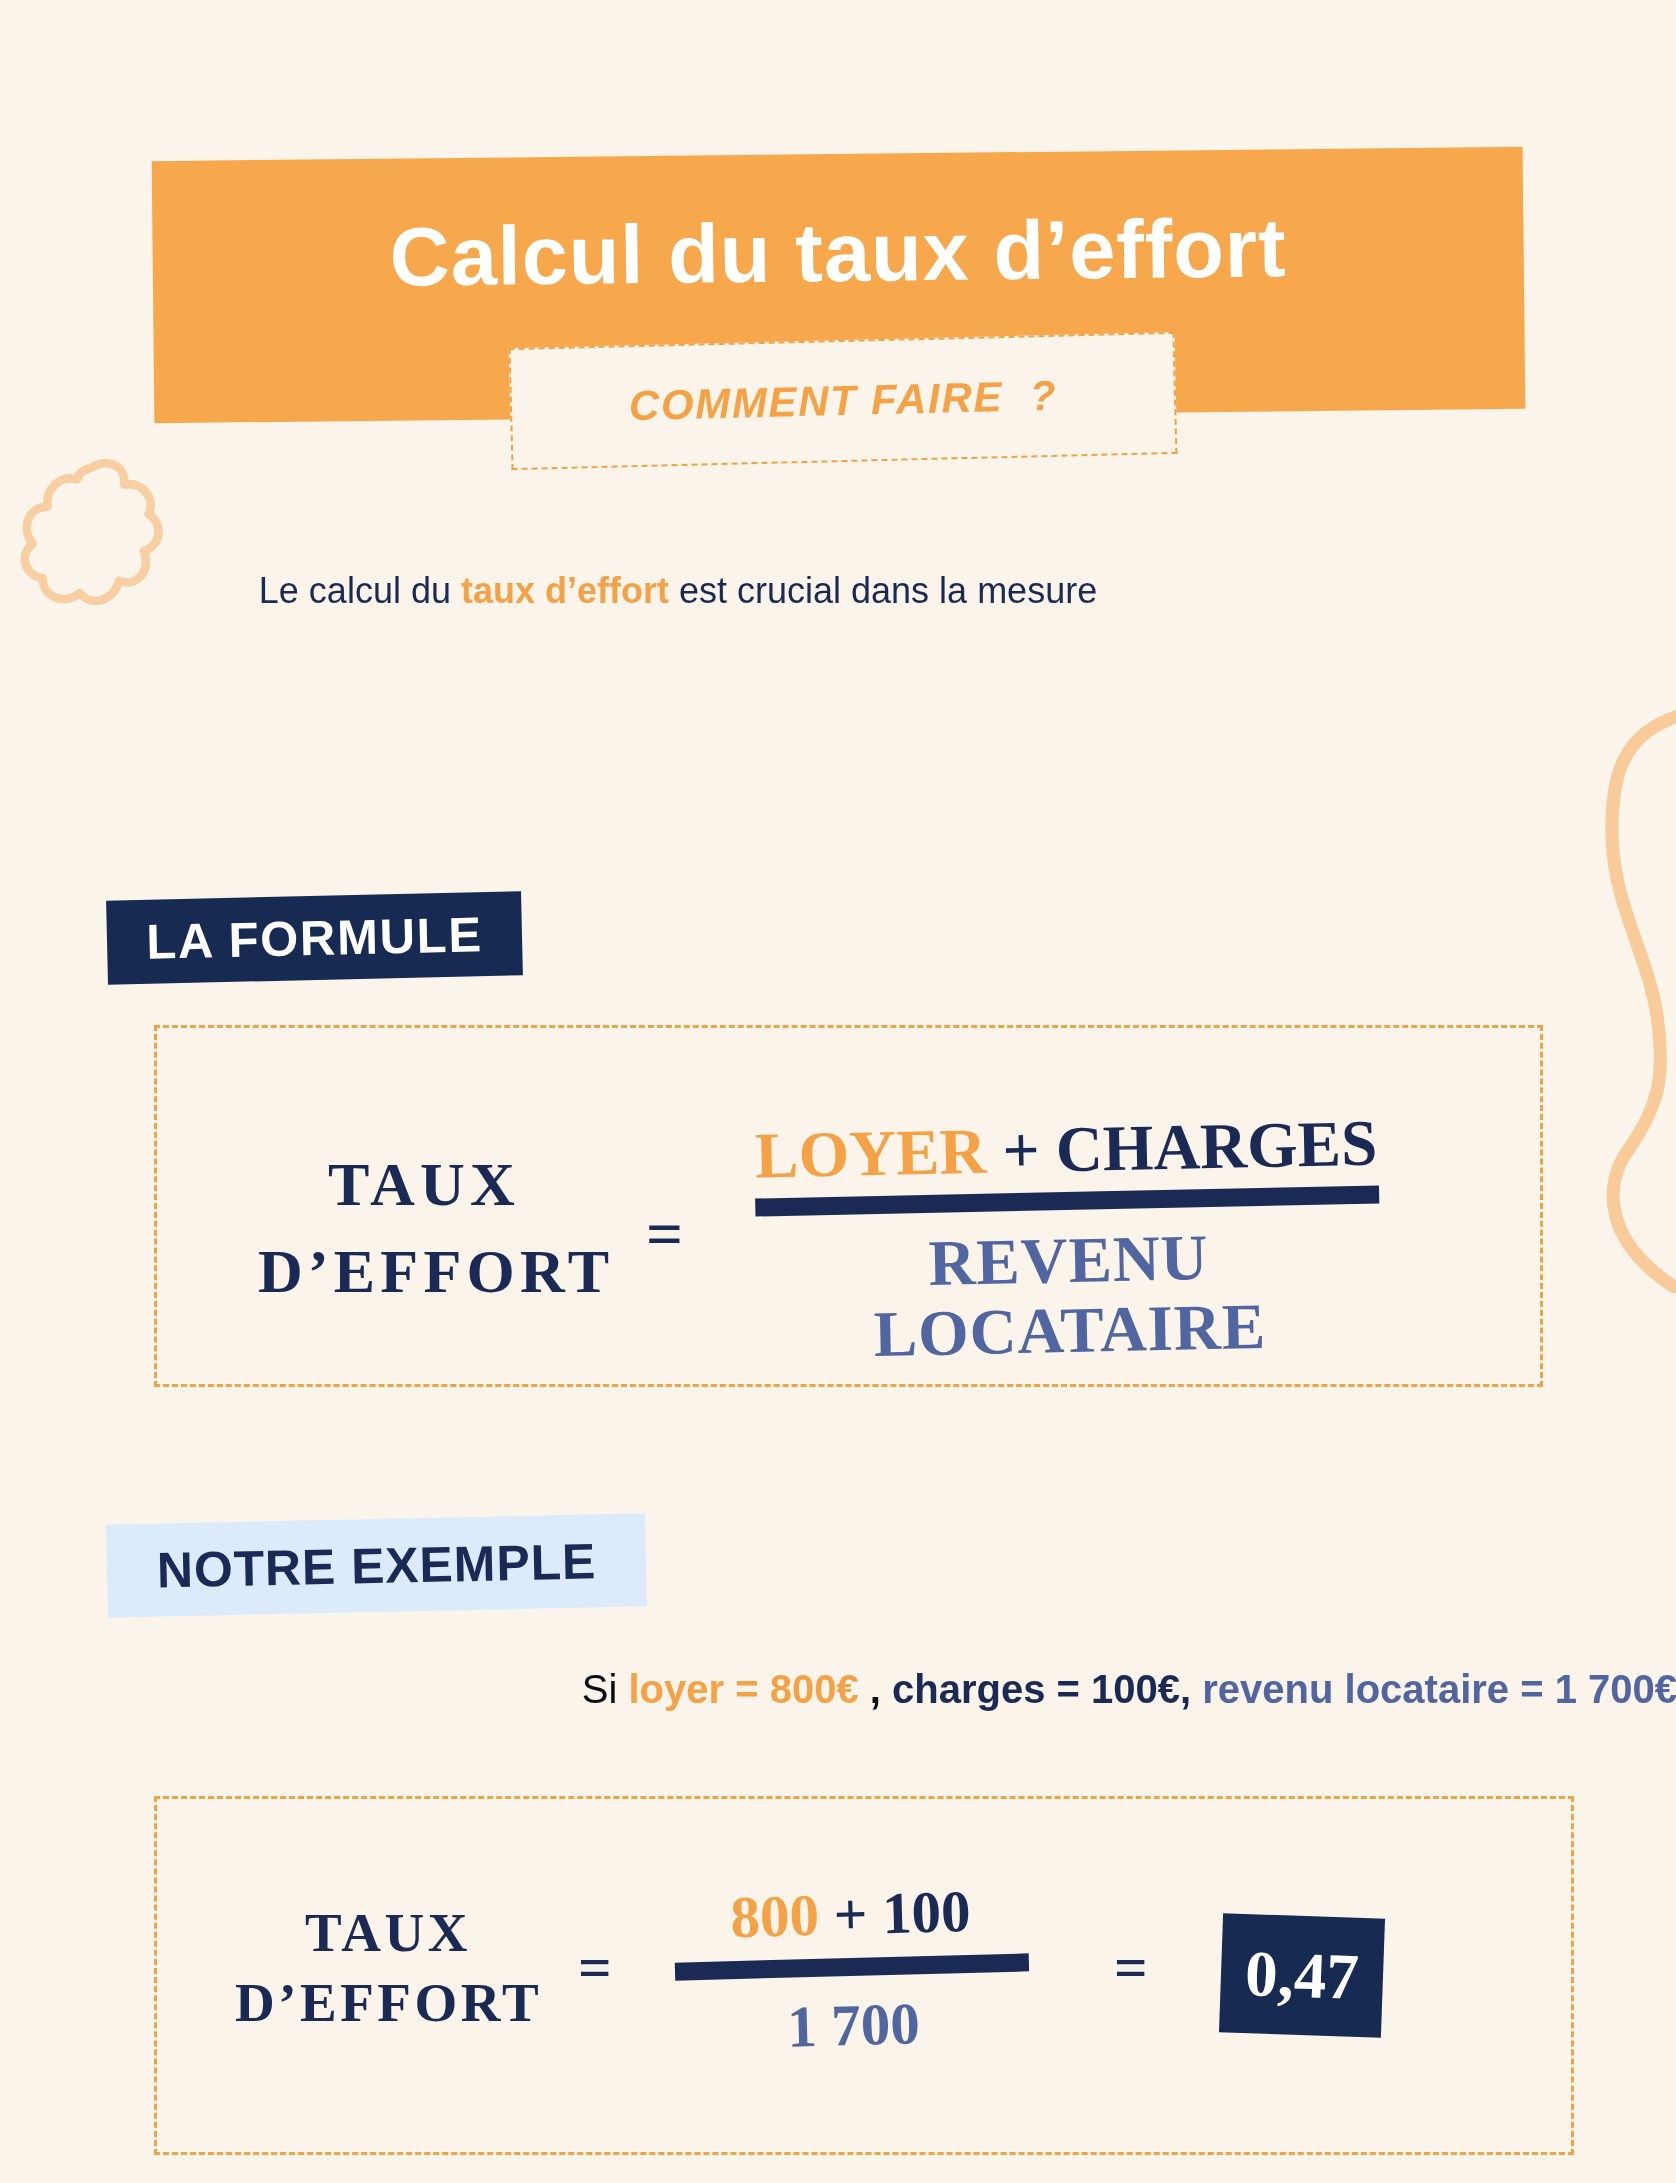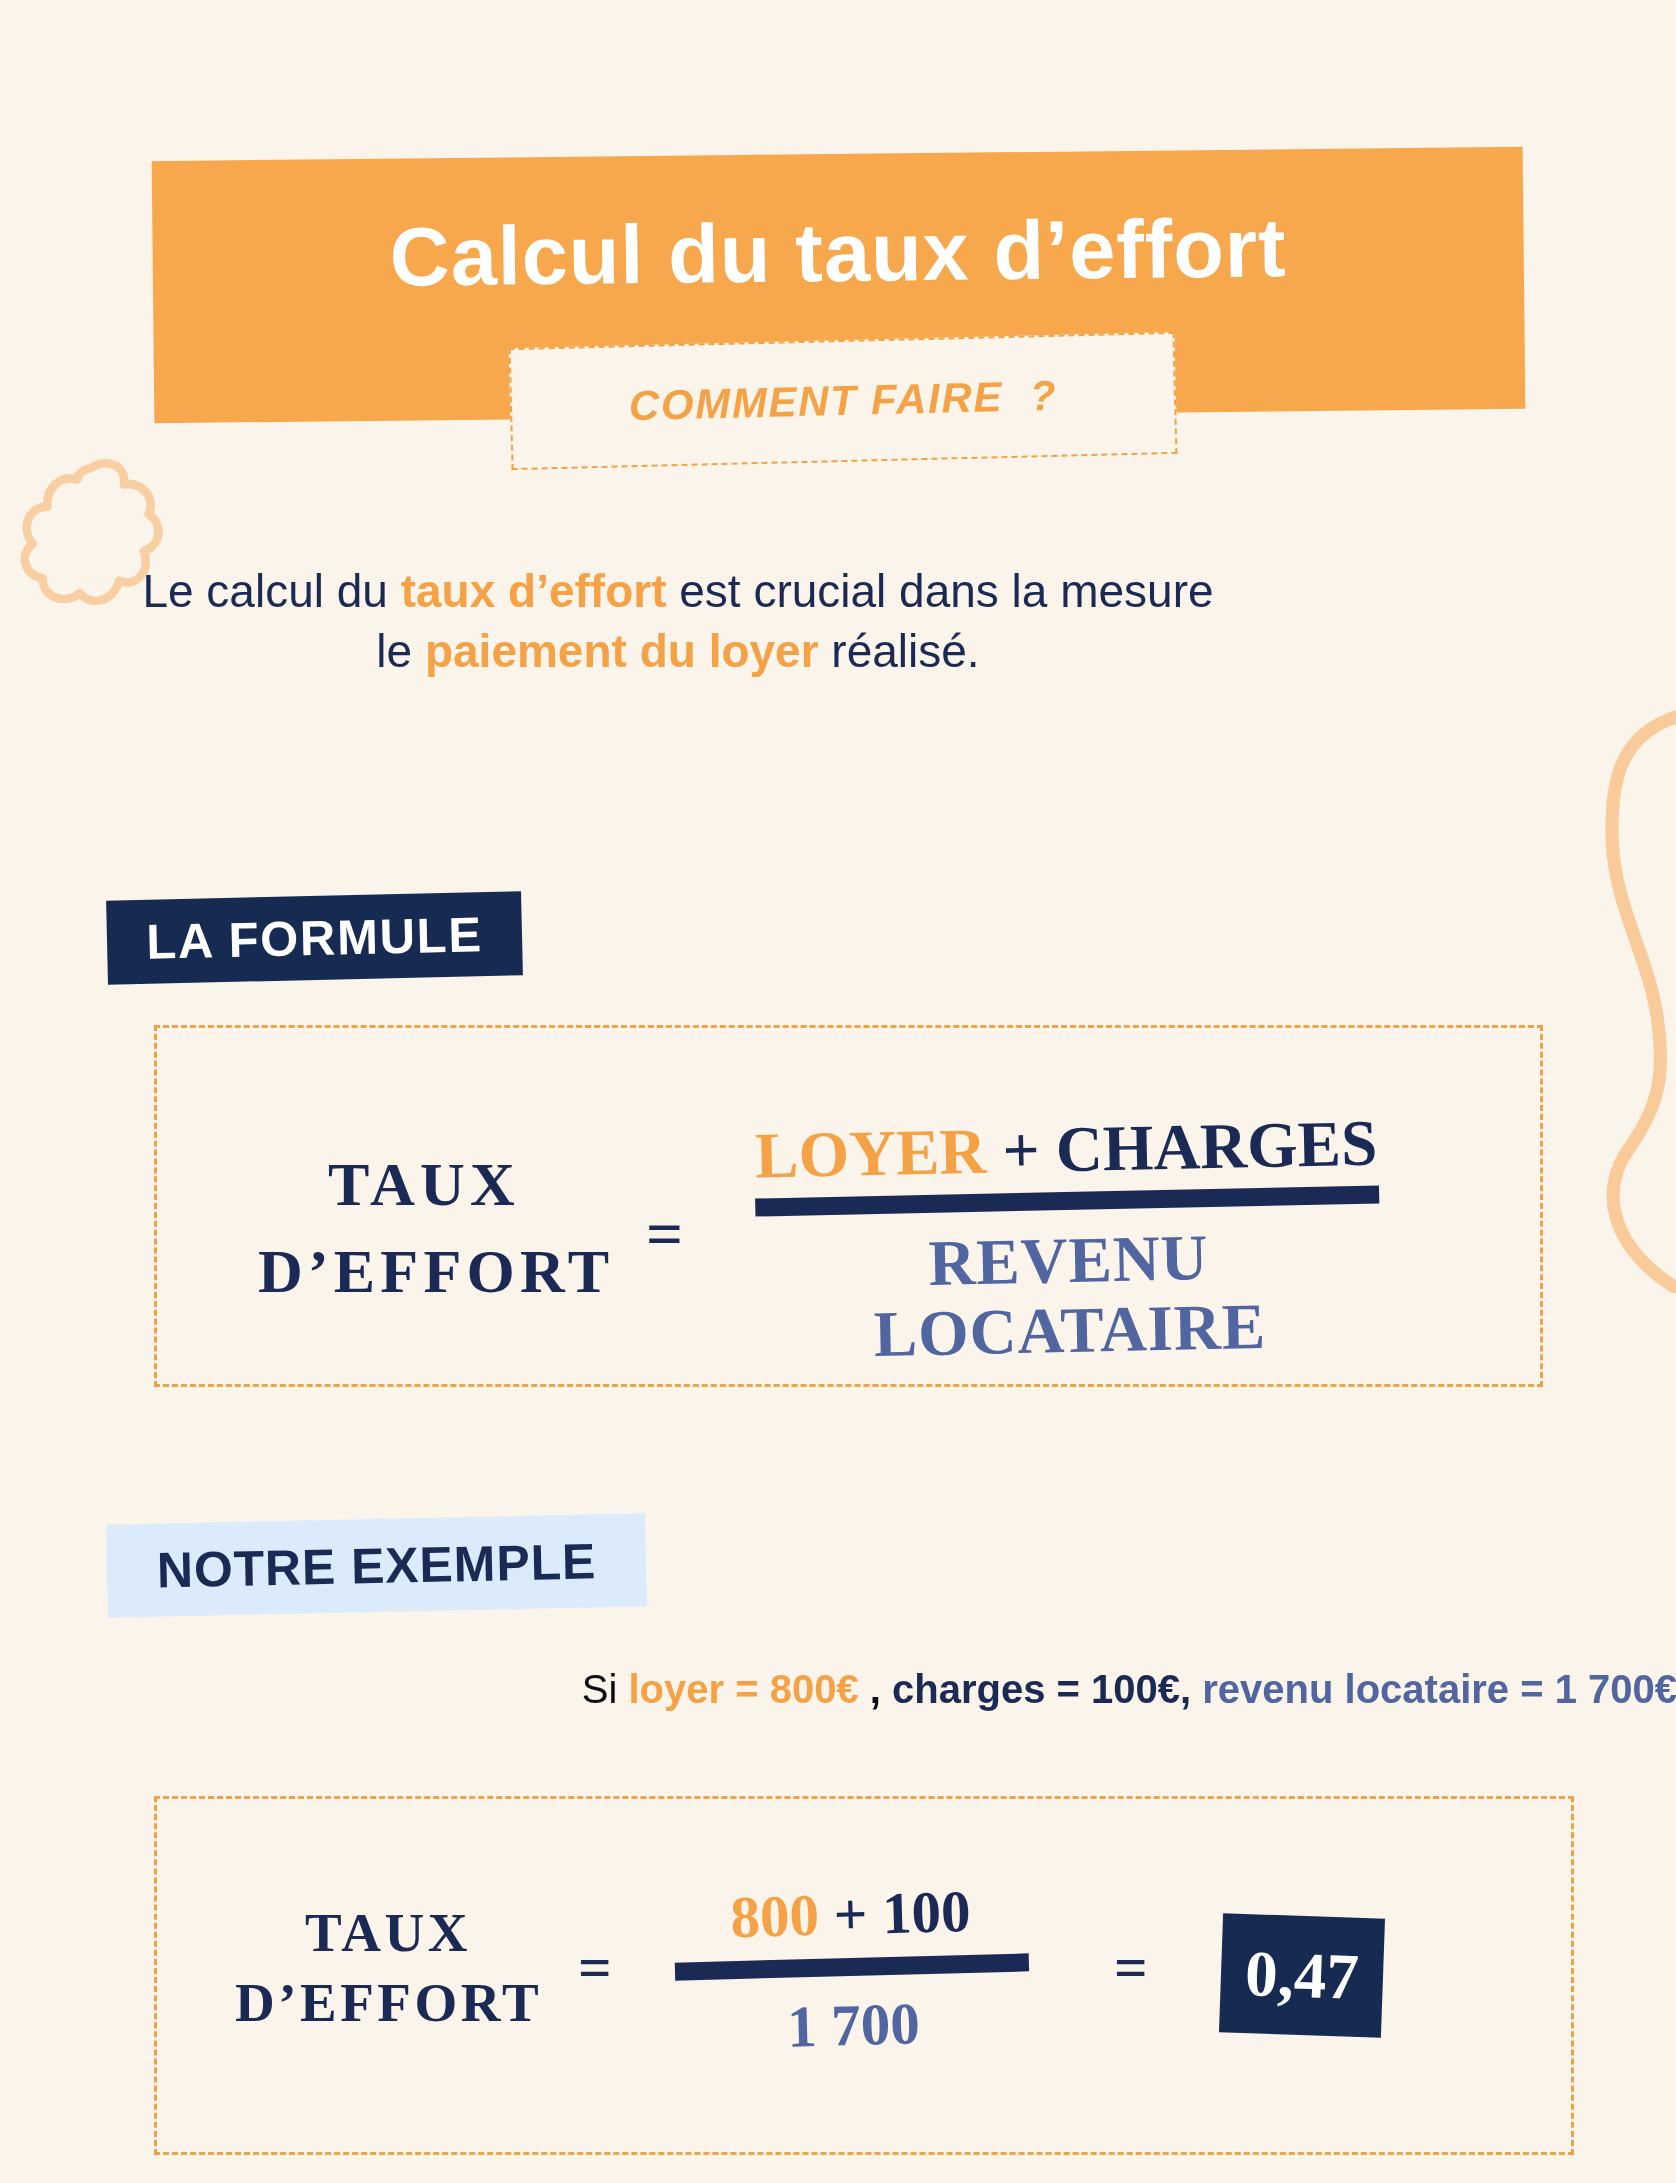--- a/index.html
+++ b/index.html
@@ -29,21 +29,21 @@
     display:flex; align-items:center; justify-content:center; box-sizing:border-box;
   }
   .badge-label{
     font-size:42px; font-weight:800; font-style:italic; color:#F5A247;
     letter-spacing:1.7px; white-space:pre;
   }
 
   
   .intro{
     position:absolute; left:0; top:561px; width:1356px; text-align:center;
-    font-size:46px; line-height:60px; color:#1B2A55; font-weight:500;
+    font-size:36px; line-height:60px; color:#1B2A55; font-weight:500;
   }
   .t-orange{color:#F5A247; font-weight:700;}
   .t-navy{color:#1B2A55;}
   .t-navy-b{color:#1B2A55; font-weight:700;}
   .t-steel{color:#5166A0;}
   .t-black{color:#0A0C12;}
 
   
   .section-label{
     position:absolute; display:flex; align-items:center; justify-content:center;
@@ -123,21 +123,20 @@
   <div class="banner">
     <div class="banner-title">Calcul du taux d’effort</div>
   </div>
 
   <div class="badge">
     <div class="badge-label">COMMENT FAIRE  ?</div>
   </div>
 
   <div class="intro">
     <div class="intro-line"><span class="t-navy">Le calcul du </span><span class="t-orange">taux d’effort</span><span class="t-navy"> est crucial dans la mesure</span></div>
-    <div class="intro-line"><span class="t-navy">le </span><span class="t-orange">paiement du loyer</span><span class="t-navy"> réalisé.</span></div>
   </div>
 
   <div class="section-label" id="formula-label">LA FORMULE</div>
 
   <div class="dotted-box" id="formula-box">
     <div class="f-lhs">
       <div>TAUX</div>
       <div>D’EFFORT</div>
     </div>
     <div class="f-eq">=</div>

